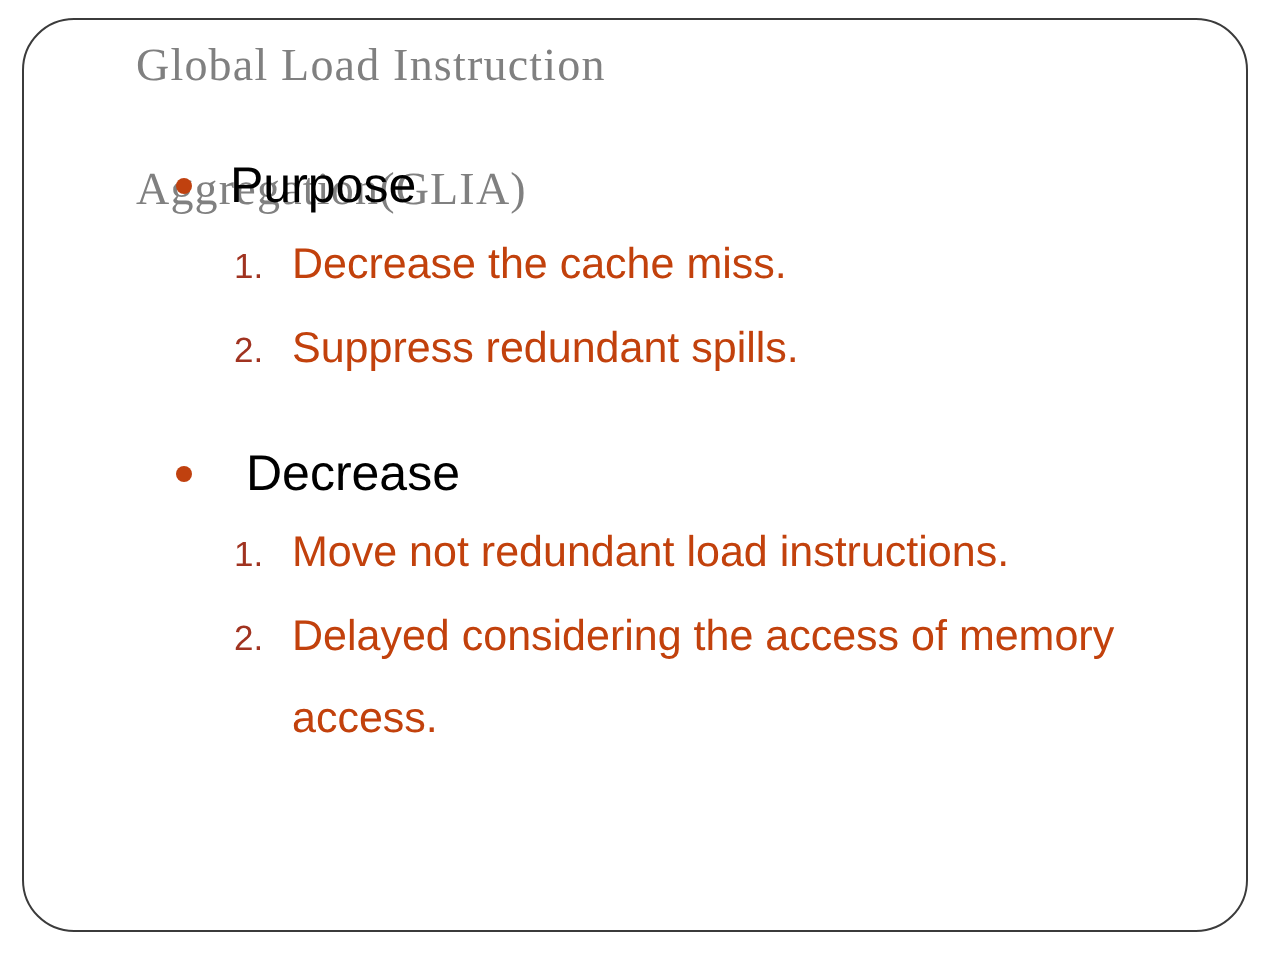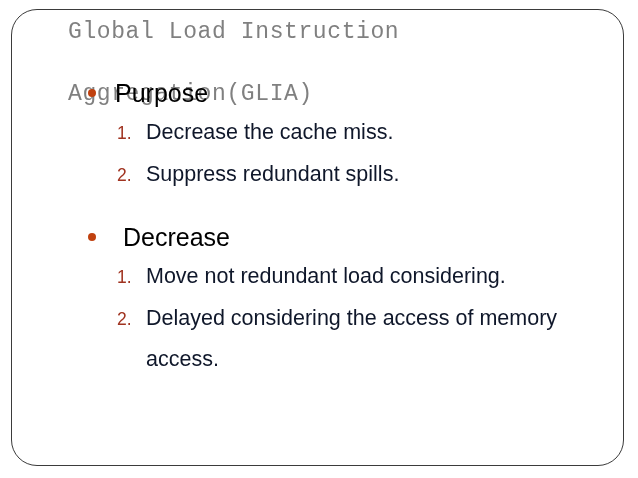--- a/index.html
+++ b/index.html
@@ -43,21 +43,21 @@
     width: 540px;
     color: #808080;
     font-family: "DejaVu Serif", serif;
     font-size: 23px;
     line-height: 31px;
     letter-spacing: 0.6px;
     white-space: pre-line;
   }
   .title-line {
     display: block;
-    font-family: Liberation Mono, monospace;
+    font-family: Liberation Serif, serif;
   }
 
   
   #content {
     position: absolute;
     left: 13px;
     top: 78px;
     width: 638px;
   }
 
@@ -99,21 +99,21 @@
     padding-left: 104px;
   }
   .lvl2 .num {
     color: #A03320;
     font-size: 17.5px;
     width: 29px;
     flex: 0 0 29px;
     text-align: left;
   }
   .lvl2 .lvl2-text {
-    color: #0f172a;
+    color: #c2410c;
     flex: 1 1 auto;
     max-width: 450px;
   }
 
   .spacer-gap { height: 26px; }
 </style>
 </head>
 <body>
 
 <div id="slide">
@@ -144,21 +144,21 @@
 
     <div class="spacer-gap"></div>
 
     <div class="group">
       <div class="lvl1 indented">
         <span class="bullet-dot"></span>
         <span class="lvl1-text">Decrease</span>
       </div>
       <div class="lvl2">
         <span class="num">1.</span>
-        <span class="lvl2-text">Move not redundant load considering.</span>
+        <span class="lvl2-text">Move not redundant load instructions.</span>
       </div>
       <div class="lvl2">
         <span class="num">2.</span>
         <span class="lvl2-text">Delayed considering the access of memory access.</span>
       </div>
     </div>
 
   </div>
 </div>
 

